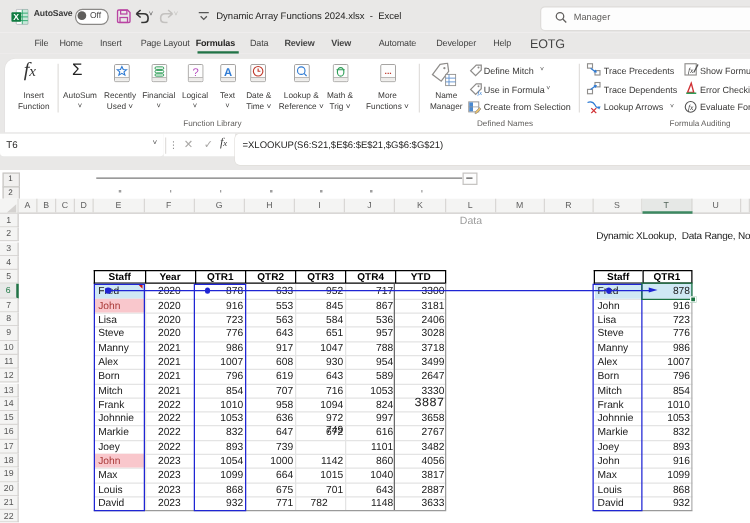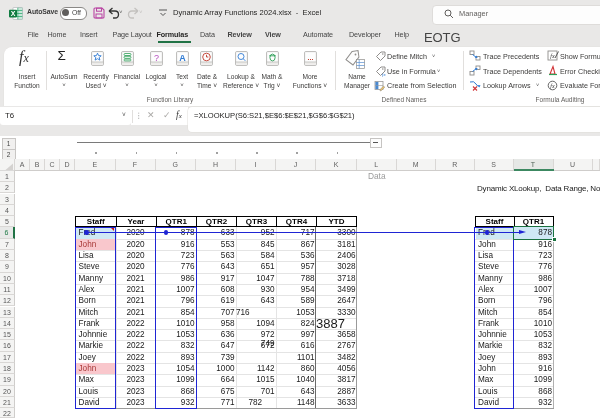--- a/index.html
+++ b/index.html
@@ -50,21 +50,21 @@
 <div class="abs" style="left:47.5px;top:30px;font-size:7.2px;letter-spacing:-0.1px;font-weight:normal;color:#444;">Home</div>
 <div class="abs" style="left:80px;top:30px;font-size:7.2px;letter-spacing:-0.1px;font-weight:normal;color:#444;">Insert</div>
 <div class="abs" style="left:112.5px;top:30px;font-size:7.2px;letter-spacing:-0.1px;font-weight:normal;color:#444;">Page Layout</div>
 <div class="abs" style="left:156.5px;top:30px;font-size:7.2px;letter-spacing:-0.1px;font-weight:bold;color:#252423;">Formulas</div>
 <div class="abs" style="left:200px;top:30px;font-size:7.2px;letter-spacing:-0.1px;font-weight:normal;color:#444;">Data</div>
 <div class="abs" style="left:227.5px;top:30px;font-size:7.2px;letter-spacing:-0.1px;font-weight:bold;color:#444;">Review</div>
 <div class="abs" style="left:265px;top:30px;font-size:7.2px;letter-spacing:-0.1px;font-weight:bold;color:#444;">View</div>
 <div class="abs" style="left:303px;top:30px;font-size:7.2px;letter-spacing:-0.1px;font-weight:normal;color:#444;">Automate</div>
 <div class="abs" style="left:349px;top:30px;font-size:7.2px;letter-spacing:-0.1px;font-weight:normal;color:#444;">Developer</div>
 <div class="abs" style="left:394.5px;top:30px;font-size:7.2px;letter-spacing:-0.1px;font-weight:normal;color:#444;">Help</div>
-<div class="abs" style="left:424px;top:30px;font-size:13px;letter-spacing:-0.1px;font-weight:normal;color:#444;">EOTG</div>
+<div class="abs" style="left:424px;top:30px;font-size:10px;letter-spacing:-0.1px;font-weight:normal;color:#444;">EOTG</div>
 <div class="abs" style="left:157.5px;top:41.2px;width:33px;height:1.6px;background:#217346;"></div>
 <div class="abs" style="left:0;top:43px;width:600px;height:64px;background:#e9e8e7;"></div>
 <div class="abs" style="left:4px;top:46.5px;width:596px;height:59px;background:#fff;border-radius:8px 0 0 0;box-shadow:0 0 0 0.5px #e3e1e0;"></div>
 <div class="abs" style="left:19px;top:48px;width:17px;height:18px;font-family:'Liberation Serif',serif;font-style:italic;font-size:16px;color:#333;">f<span style="font-size:12px;">x</span></div>
 <div class="abs" style="left:-3px;top:72.5px;width:60px;text-align:center;font-size:6.6px;color:#3b3a39;">Insert</div>
 <div class="abs" style="left:-3px;top:82px;width:60px;text-align:center;font-size:6.6px;color:#3b3a39;">Function</div>
 <div class="abs" style="left:46px;top:51px;width:1px;height:39px;background:#e1dfdd;"></div>
 <div class="abs" style="left:57.5px;top:47.5px;width:16px;height:17px;font-size:13.5px;color:#222;font-weight:normal;">Σ</div>
 <div class="abs" style="left:34px;top:72.5px;width:60px;text-align:center;font-size:6.6px;color:#3b3a39;">AutoSum</div>
 <div class="abs" style="left:34px;top:81.5px;width:60px;text-align:center;font-size:6px;color:#3b3a39;">˅</div>
@@ -364,30 +364,30 @@
 <div class="abs" style="left:115.5px;top:295.20000000000005px;width:40.0px;height:11.3px;font-size:8.2px;color:#1a1a1a;text-align:center;line-height:11.3px;">2021</div>
 <div class="abs" style="left:155.5px;top:295.20000000000005px;width:39.0px;height:11.3px;font-size:8.2px;color:#1a1a1a;text-align:right;line-height:11.3px;">796</div>
 <div class="abs" style="left:196px;top:295.20000000000005px;width:38.5px;height:11.3px;font-size:8.2px;color:#1a1a1a;text-align:right;line-height:11.3px;">619</div>
 <div class="abs" style="left:236px;top:295.20000000000005px;width:38.5px;height:11.3px;font-size:8.2px;color:#1a1a1a;text-align:right;line-height:11.3px;">643</div>
 <div class="abs" style="left:276px;top:295.20000000000005px;width:38.5px;height:11.3px;font-size:8.2px;color:#1a1a1a;text-align:right;line-height:11.3px;">589</div>
 <div class="abs" style="left:316px;top:295.20000000000005px;width:39.5px;height:11.3px;font-size:8.2px;color:#1a1a1a;text-align:right;line-height:11.3px;">2647</div>
 <div class="abs" style="left:76px;top:306.5px;width:39.5px;height:11.3px;font-size:8.2px;color:#1a1a1a;padding-left:2.5px;line-height:11.3px;box-sizing:border-box;">Mitch</div>
 <div class="abs" style="left:115.5px;top:306.5px;width:40.0px;height:11.3px;font-size:8.2px;color:#1a1a1a;text-align:center;line-height:11.3px;">2021</div>
 <div class="abs" style="left:155.5px;top:306.5px;width:39.0px;height:11.3px;font-size:8.2px;color:#1a1a1a;text-align:right;line-height:11.3px;">854</div>
 <div class="abs" style="left:196px;top:306.5px;width:38.5px;height:11.3px;font-size:8.2px;color:#1a1a1a;text-align:right;line-height:11.3px;">707</div>
-<div class="abs" style="left:236px;top:306.5px;width:38.5px;height:11.3px;font-size:8.2px;color:#1a1a1a;line-height:11.3px;">716</div>
+<div class="abs" style="left:236px;top:306.5px;width:38.5px;height:11.3px;font-size:8.2px;color:#1a1a1a;text-align:right;line-height:11.3px;">716</div>
 <div class="abs" style="left:276px;top:306.5px;width:38.5px;height:11.3px;font-size:8.2px;color:#1a1a1a;text-align:right;line-height:11.3px;">1053</div>
 <div class="abs" style="left:316px;top:306.5px;width:39.5px;height:11.3px;font-size:8.2px;color:#1a1a1a;text-align:right;line-height:11.3px;">3330</div>
 <div class="abs" style="left:76px;top:317.8px;width:39.5px;height:11.3px;font-size:8.2px;color:#1a1a1a;padding-left:2.5px;line-height:11.3px;box-sizing:border-box;">Frank</div>
 <div class="abs" style="left:115.5px;top:317.8px;width:40.0px;height:11.3px;font-size:8.2px;color:#1a1a1a;text-align:center;line-height:11.3px;">2022</div>
 <div class="abs" style="left:155.5px;top:317.8px;width:39.0px;height:11.3px;font-size:8.2px;color:#1a1a1a;text-align:right;line-height:11.3px;">1010</div>
 <div class="abs" style="left:196px;top:317.8px;width:38.5px;height:11.3px;font-size:8.2px;color:#1a1a1a;text-align:right;line-height:11.3px;">958</div>
 <div class="abs" style="left:236px;top:317.8px;width:38.5px;height:11.3px;font-size:8.2px;color:#1a1a1a;text-align:right;line-height:11.3px;">1094</div>
 <div class="abs" style="left:276px;top:317.8px;width:38.5px;height:11.3px;font-size:8.2px;color:#1a1a1a;text-align:right;line-height:11.3px;">824</div>
-<div class="abs" style="left:316px;top:317.8px;width:39.5px;height:11.3px;font-size:13px;color:#1a1a1a;line-height:11.3px;">3887</div>
+<div class="abs" style="left:316px;top:317.8px;width:39.5px;height:11.3px;font-size:10px;color:#1a1a1a;text-align:right;line-height:11.3px;font-family:Liberation Mono, monospace;">3887</div>
 <div class="abs" style="left:76px;top:329.1px;width:39.5px;height:11.3px;font-size:8.2px;color:#1a1a1a;padding-left:2.5px;line-height:11.3px;box-sizing:border-box;">Johnnie</div>
 <div class="abs" style="left:115.5px;top:329.1px;width:40.0px;height:11.3px;font-size:8.2px;color:#1a1a1a;text-align:center;line-height:11.3px;">2022</div>
 <div class="abs" style="left:155.5px;top:329.1px;width:39.0px;height:11.3px;font-size:8.2px;color:#1a1a1a;text-align:right;line-height:11.3px;">1053</div>
 <div class="abs" style="left:196px;top:329.1px;width:38.5px;height:11.3px;font-size:8.2px;color:#1a1a1a;text-align:right;line-height:11.3px;">636</div>
 <div class="abs" style="left:236px;top:329.1px;width:38.5px;height:11.3px;font-size:8.2px;color:#1a1a1a;text-align:right;line-height:11.3px;">972</div>
 <div class="abs" style="left:276px;top:329.1px;width:38.5px;height:11.3px;font-size:8.2px;color:#1a1a1a;text-align:right;line-height:11.3px;">997</div>
 <div class="abs" style="left:316px;top:329.1px;width:39.5px;height:11.3px;font-size:8.2px;color:#1a1a1a;text-align:right;line-height:11.3px;">3658</div>
 <div class="abs" style="left:76px;top:340.4px;width:39.5px;height:11.3px;font-size:8.2px;color:#1a1a1a;padding-left:2.5px;line-height:11.3px;box-sizing:border-box;">Markie</div>
 <div class="abs" style="left:115.5px;top:340.4px;width:40.0px;height:11.3px;font-size:8.2px;color:#1a1a1a;text-align:center;line-height:11.3px;">2022</div>
 <div class="abs" style="left:155.5px;top:340.4px;width:39.0px;height:11.3px;font-size:8.2px;color:#1a1a1a;text-align:right;line-height:11.3px;">832</div>

